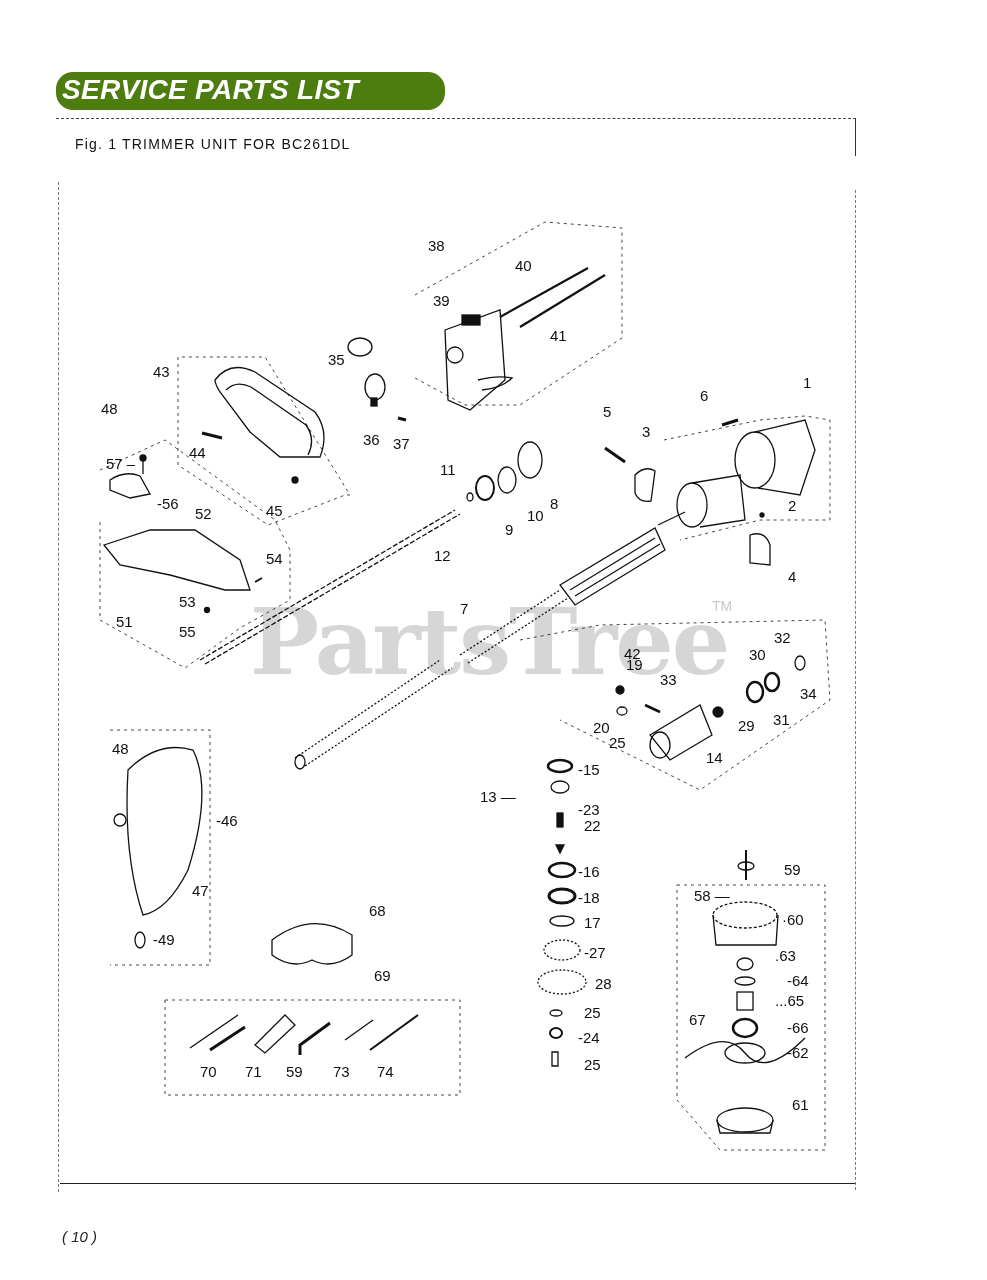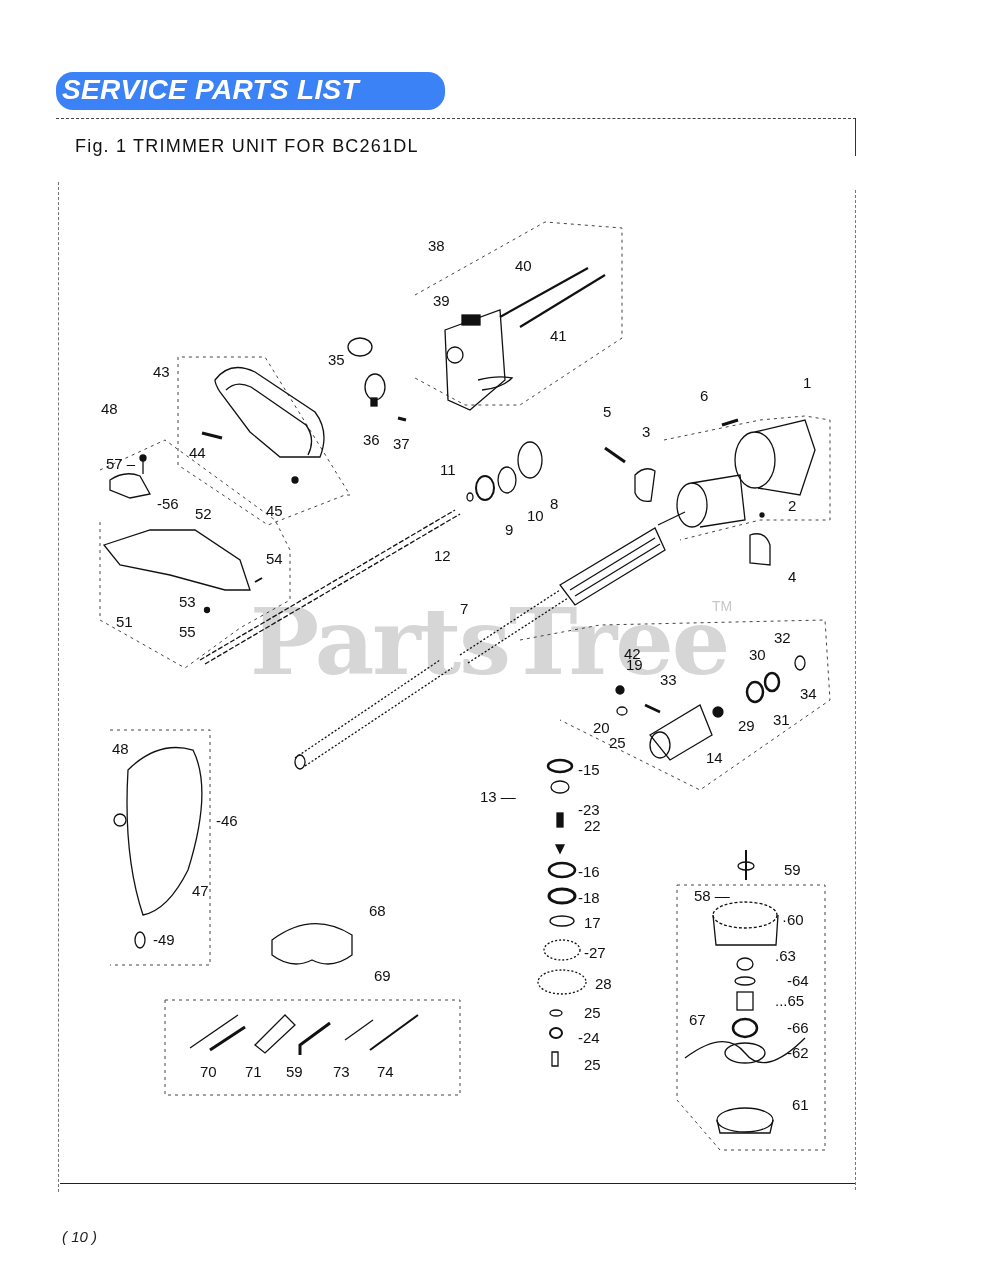--- a/index.html
+++ b/index.html
@@ -1,22 +1,22 @@
 <!DOCTYPE html>
 <html><head>
 <meta charset="utf-8">
 <style>
   html, body { margin:0; padding:0; background:#ffffff; }
   body { width:987px; height:1280px; position:relative; overflow:hidden;
          font-family:"Liberation Sans", sans-serif; color:#111; }
-  .banner { position:absolute; left:56px; top:72px; width:389px; height:38px; background:#3b82f6;border-radius:17px; }
+  .banner { position:absolute; left:56px; top:72px; width:389px; height:38px; background:#4d7c0f;border-radius:17px; }
   .banner span { position:absolute; left:6px; top:2px; color:#fff; font-weight:bold; font-style:italic;
                  font-size:28px; letter-spacing:0.3px; font-family:"Liberation Sans", sans-serif; }
   .rule { position:absolute; border-top:1px dashed #444; }
-  .figtitle { position:absolute; left:75px; top:136px; font-size:18px; letter-spacing:1.2px; }
+  .figtitle { position:absolute; left:75px; top:136px; font-size:14px; letter-spacing:1.2px; }
   .frame-right { position:absolute; left:855px; top:118px; width:0; height:38px; border-left:1px solid #333; }
   .frame-left { position:absolute; left:58px; top:182px; width:0; height:1010px; border-left:1px dashed #777; }
   .frame-right2 { position:absolute; left:855px; top:190px; width:0; height:1000px; border-left:1px dashed #777; }
   .bottom-rule { position:absolute; left:60px; top:1183px; width:795px; border-top:1px solid #222; }
   .pagenum { position:absolute; left:62px; top:1228px; font-size:15px; font-style:italic; color:#222; }
   .lbl { position:absolute; font-size:15px; color:#111; line-height:1; white-space:nowrap; }
   svg.art { position:absolute; left:0; top:0; }
   .wm { position:absolute; left:250px; top:588px; font-family:"DejaVu Serif", serif; font-weight:bold;
         font-size:92px; color:#cfcfcf; letter-spacing:-2px; opacity:0.85; }
   .tm { position:absolute; left:712px; top:598px; font-size:14px; color:#c8c8c8; }

